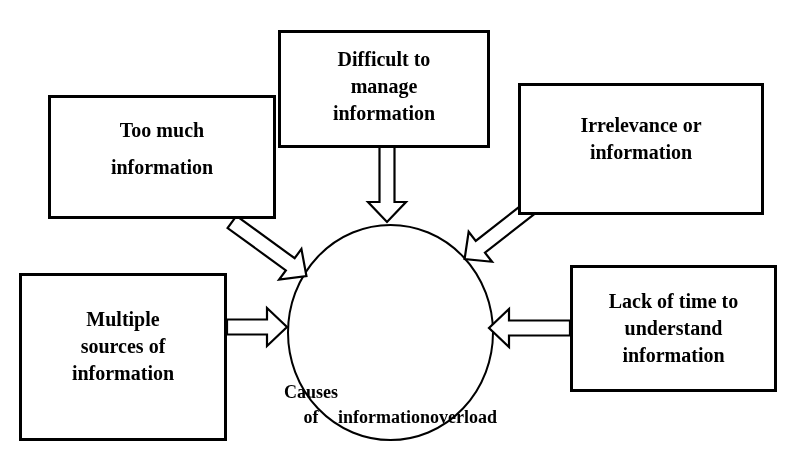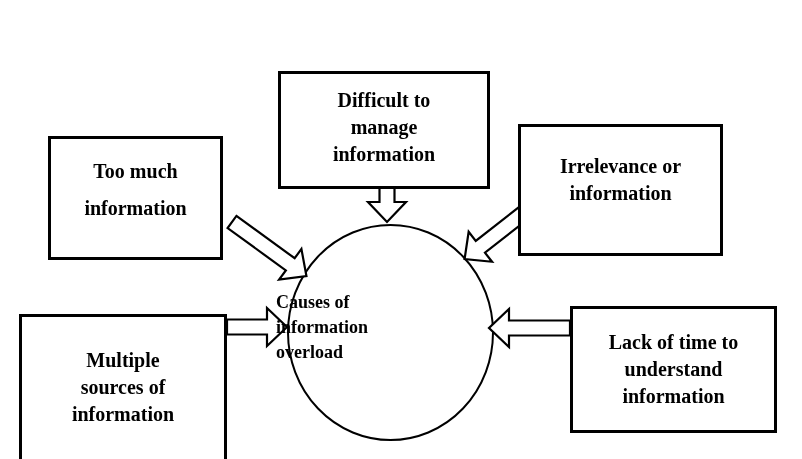--- a/index.html
+++ b/index.html
@@ -29,37 +29,36 @@
     border: 3px solid #000000;
     background: #ffffff;
     display: flex;
     flex-direction: column;
     justify-content: center;
     align-items: center;
     text-align: center;
     font-weight: bold;
     font-size: 20px;
     line-height: 27px;
-    margin-top: 41px;
   }
-  .box-too-much        { left: 48px;  top: 95px;  width: 175px; height: 124px; padding-bottom: 16px; gap: 10px; }
+  .box-too-much        { left: 48px;  top: 95px;  width: 228px; height: 124px; padding-bottom: 16px; gap: 10px; }
   .box-difficult       { left: 278px; top: 30px;  width: 212px; height: 118px; padding-bottom: 6px;  }
-  .box-irrelevance     { left: 518px; top: 83px;  width: 205px; height: 132px; padding-bottom: 20px; }
+  .box-irrelevance     { left: 518px; top: 83px;  width: 246px; height: 132px; padding-bottom: 20px; }
   .box-multiple        { left: 19px;  top: 273px; width: 208px; height: 168px; padding-bottom: 22px; }
   .box-lack-of-time    { left: 570px; top: 265px; width: 207px; height: 127px; }
   .center-label {
     position: absolute;
-    left: 276px;
+    left: 288px;
     top: 225px;
     width: 205px;
     height: 215px;
     display: flex;
-    flex-direction: column;
+    flex-direction: row;
     justify-content: center;
-    align-items: flex-start;
+    align-items: flex-end;
     text-align: center;
     font-weight: bold;
     font-size: 18px;
     line-height: 25px;
     padding-bottom: 10px;
     box-sizing: border-box;
     pointer-events: none;
   }
   .shape {
     fill: #ffffff;

